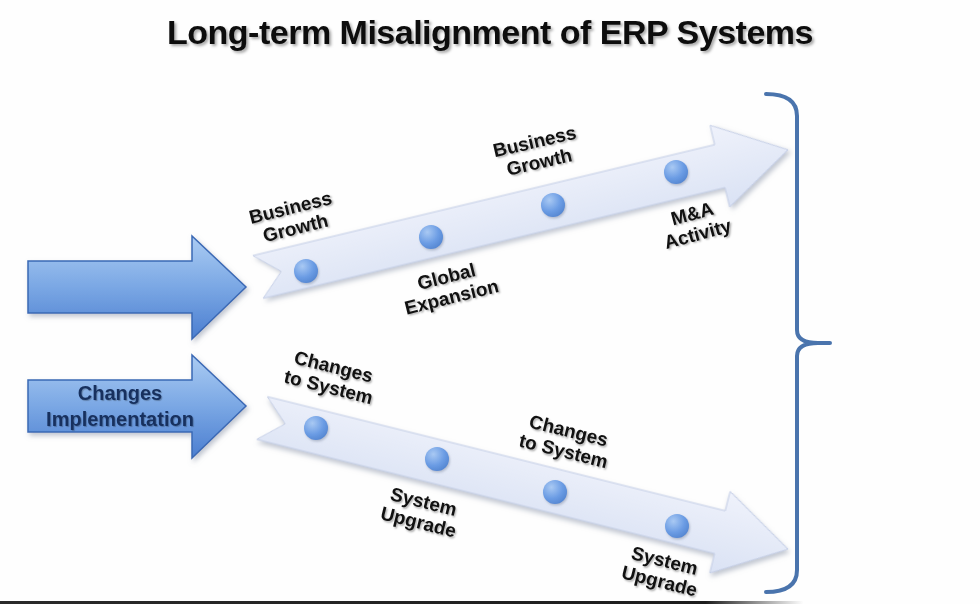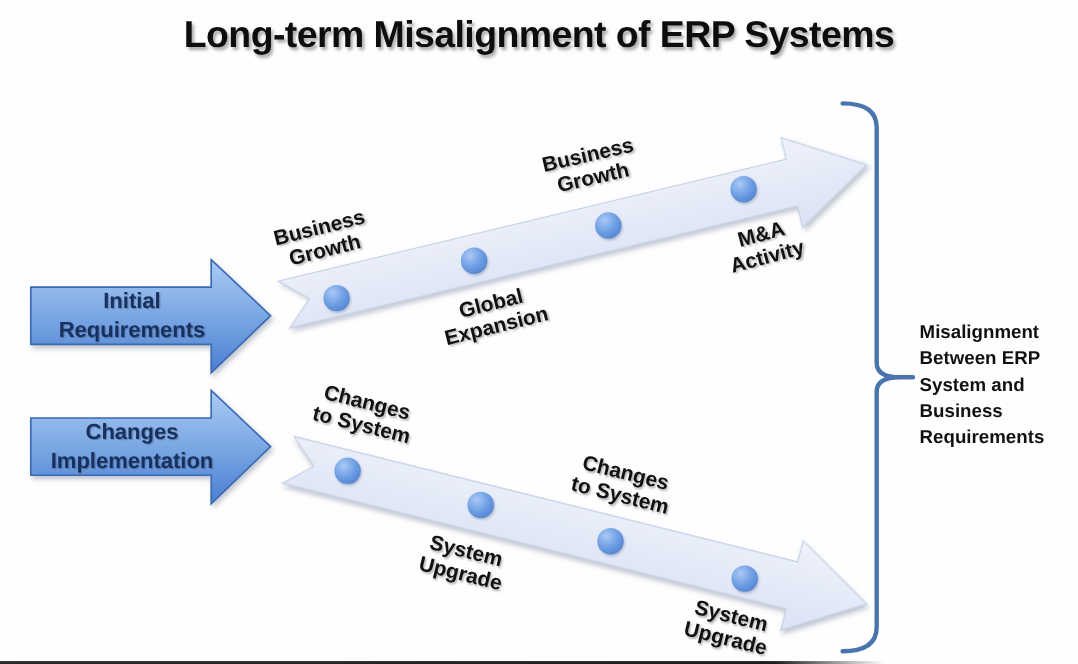--- a/index.html
+++ b/index.html
@@ -98,30 +98,28 @@
     <g filter="url(#dsSmall)">
       <circle cx="316" cy="428" r="12" fill="url(#gDot)"></circle>
       <circle cx="437" cy="459" r="12" fill="url(#gDot)"></circle>
       <circle cx="555" cy="492" r="12" fill="url(#gDot)"></circle>
       <circle cx="677" cy="526" r="12" fill="url(#gDot)"></circle>
     </g>
 
     <path d="M 766 94 Q 797 94 797 116 L 797 330 Q 797 343 818 343 L 830 343 L 818 343 Q 797 343 797 356 L 797 570 Q 797 592 766 592" fill="none" stroke="#4a74ad" stroke-width="4" stroke-linecap="round" stroke-linejoin="round"></path>
   </svg>
 
-  <div class="input-label" style="left:35px; top:260px;">Initial Requirements</div>
   <div class="input-label" style="left:35px; top:379px;">Changes Implementation</div>
 
   <div class="ms" style="left:293px; top:218px; width:112px; --r:-14deg;">Business Growth</div>
   <div class="ms" style="left:449px; top:287px; width:116px; --r:-14deg;">Global Expansion</div>
   <div class="ms" style="left:537px; top:152px; width:112px; --r:-13deg;">Business Growth</div>
   <div class="ms" style="left:695px; top:224px; width:84px; --r:-15deg;">M&amp;A Activity</div>
 
   <div class="ms" style="left:331px; top:377px; width:98px; --r:14deg;">Changes to System</div>
   <div class="ms" style="left:421px; top:512px; width:92px; --r:14deg;">System Upgrade</div>
   <div class="ms" style="left:566px; top:441px; width:98px; --r:14deg;">Changes to System</div>
   <div class="ms" style="left:662px; top:571px; width:92px; --r:14deg;">System Upgrade</div>
 
-  <div class="brace-label">Misalignment Between ERP System and Business Requirements</div>
 
   <div class="bottom-bar"></div>
 
 </div>
 
 </body></html>

